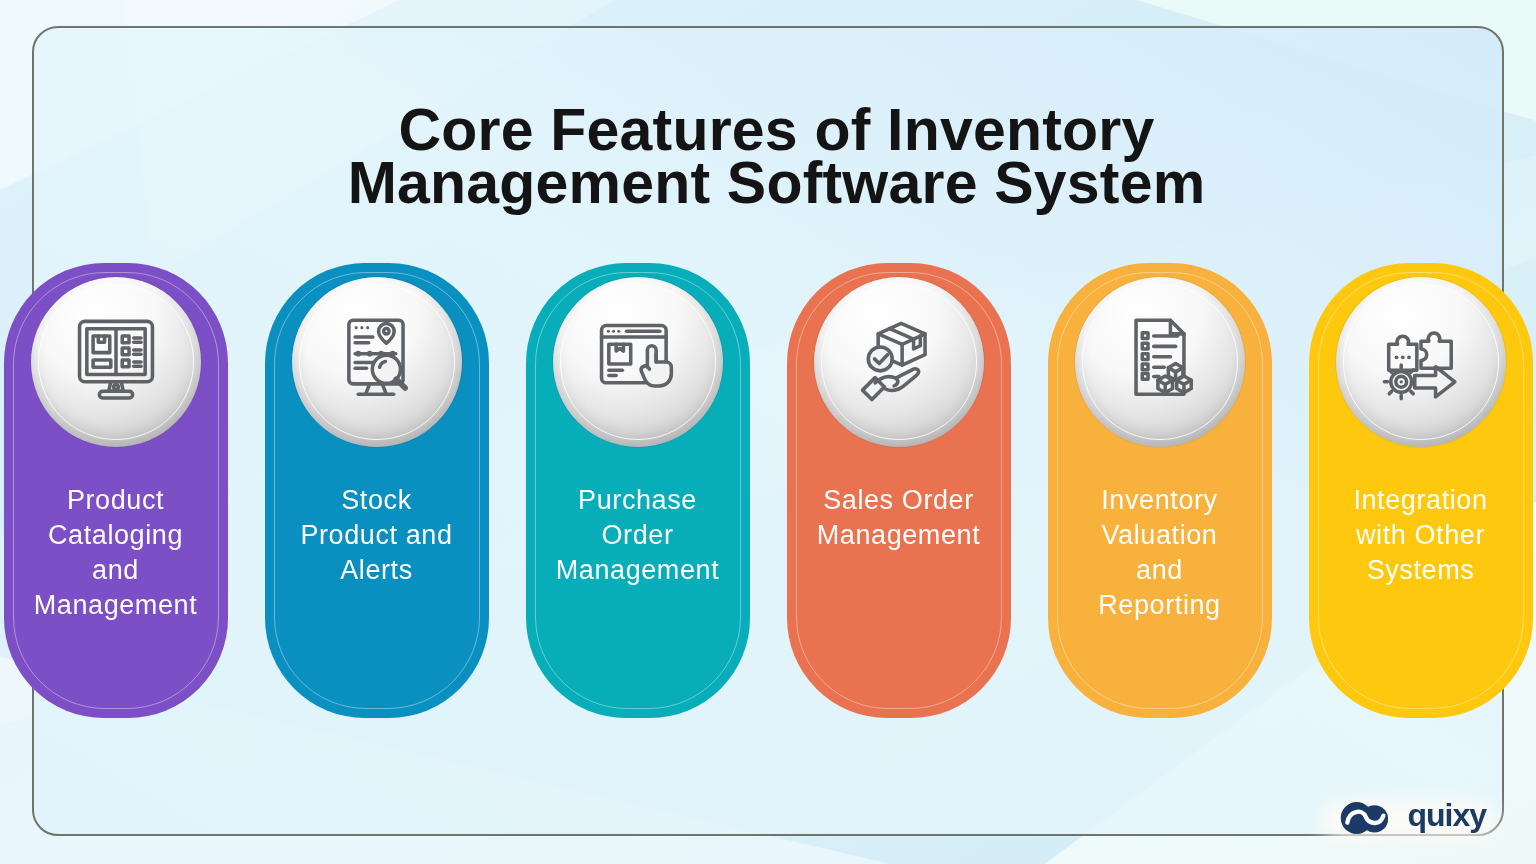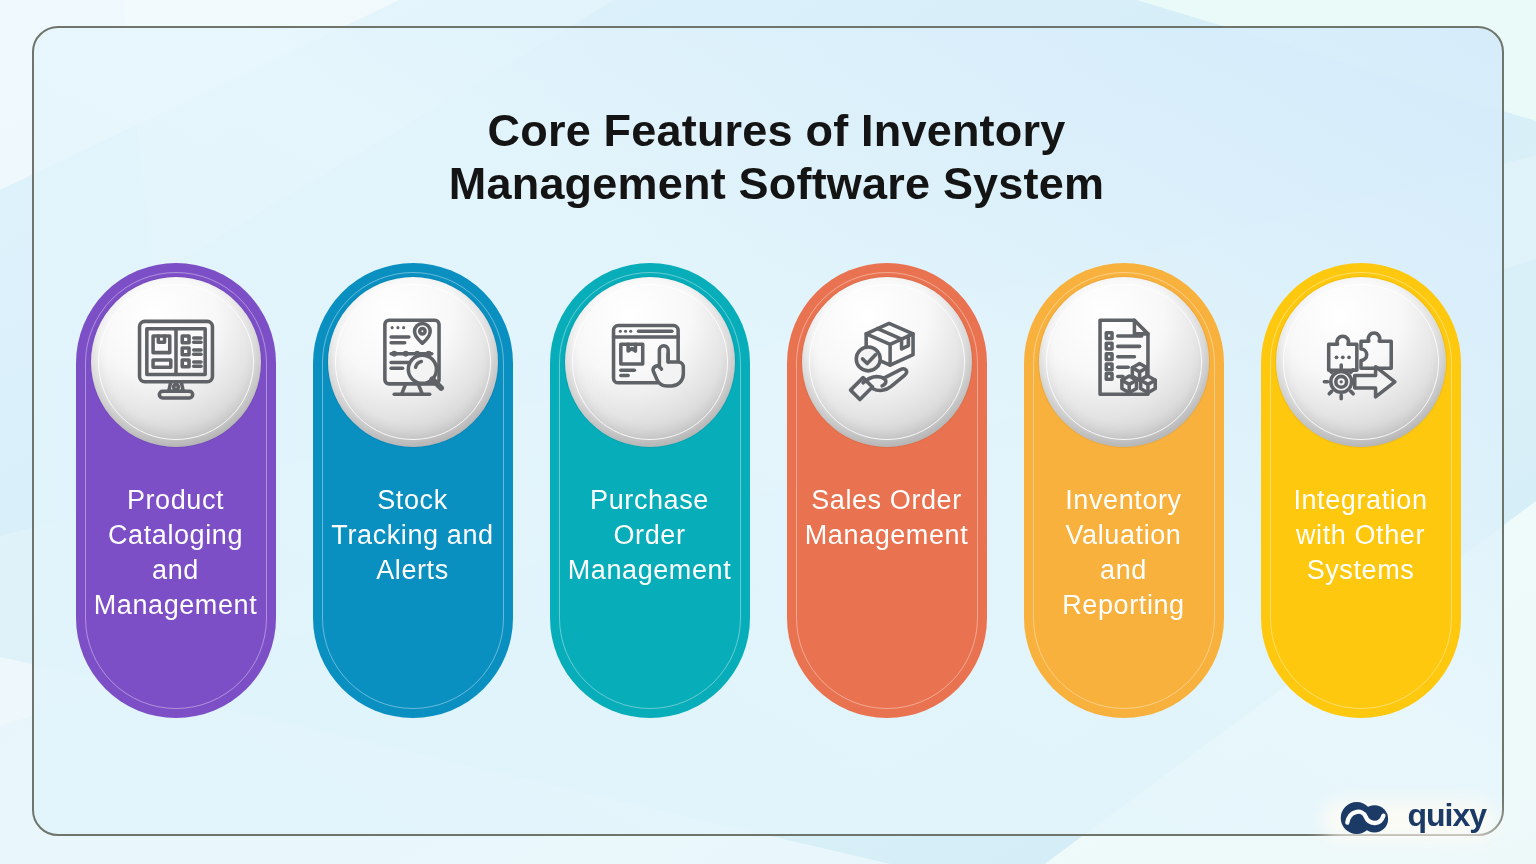--- a/index.html
+++ b/index.html
@@ -12,25 +12,25 @@
   .s3{background:rgba(255,255,255,.45);clip-path:polygon(0 100%,0 76%,58% 100%);}
   .s4{background:rgba(247,254,251,.75);clip-path:polygon(100% 100%,68% 100%,100% 58%);}
   .s5{background:rgba(255,255,255,.2);clip-path:polygon(0 62%,100% 18%,100% 30%,0 84%);}
   .s6{background:rgba(255,255,255,.22);clip-path:polygon(8% 0,40% 0,10% 32%);}
 
   .frame{position:absolute;left:32px;top:26px;width:1468px;height:806px;
     border:2px solid #70756b;border-radius:26px;
     background:linear-gradient(210deg,rgba(211,234,250,.9) 0%,rgba(229,246,252,.8) 45%,rgba(224,244,251,.85) 100%);}
 
   .title{position:absolute;left:0;right:0;top:104px;text-align:center;
-    font-size:45px;line-height:53px;font-weight:700;color:#141414;
+    font-size:59px;line-height:53px;font-weight:700;color:#141414;
     white-space:pre-line;letter-spacing:.2px;padding-left:17px;}
 
   .cards{position:absolute;left:0;right:0;top:263px;display:flex;justify-content:center;gap:37px;}
-  .card{position:relative;width:200px;height:455px;border-radius:100px;
+  .card{position:relative;width:224px;height:455px;border-radius:100px;
     background:var(--card,#888);}
   .card::before{content:"";position:absolute;inset:9px;border:1px solid rgba(255,255,255,.38);
     border-radius:92px;pointer-events:none;}
   .circle{position:relative;width:170px;height:170px;margin:14px auto 0;border-radius:50%;
     background:radial-gradient(circle at 38% 22%,#ffffff 0%,#f8f8f8 36%,#e4e4e4 60%,#cccccc 82%,#b3b3b3 100%);
     box-shadow:inset 0 -8px 16px rgba(0,0,0,.14),0 0 0 1px rgba(0,0,0,.05);
     display:flex;align-items:center;justify-content:center;}
   .circle::after{content:"";position:absolute;inset:7px;border:1.5px solid rgba(255,255,255,.85);
     border-radius:50%;pointer-events:none;}
   .ic{width:100px;height:100px;}
@@ -117,21 +117,21 @@
             <path d="M41 69 l-4 10"></path>
               <path d="M53 69 l4 10"></path>
               <line x1="30" y1="79" x2="64" y2="79"></line>
             <circle class="lt" cx="57" cy="55" r="13.5"></circle>
             <path d="M50.5 53 a7.5 7.5 0 0 1 5.5 -5.5"></path>
             <line x1="66.5" y1="64.5" x2="75" y2="73" stroke-width="5.5"></line>
           </g>
         </svg>
       </div>
       <div class="card-label">Stock
-Tracking and
+Product and
 Alerts</div>
     </div>
 
     <div class="card" style="--card: #07adb9;">
       <div class="circle">
         <svg class="ic" viewBox="0 0 96 96">
           <g class="st">
             <rect x="13" y="13" width="62" height="55" rx="4.5"></rect>
             <line x1="13" y1="24" x2="75" y2="24"></line>
             <circle class="fl" cx="19.5" cy="18.5" r="1.5"></circle>

